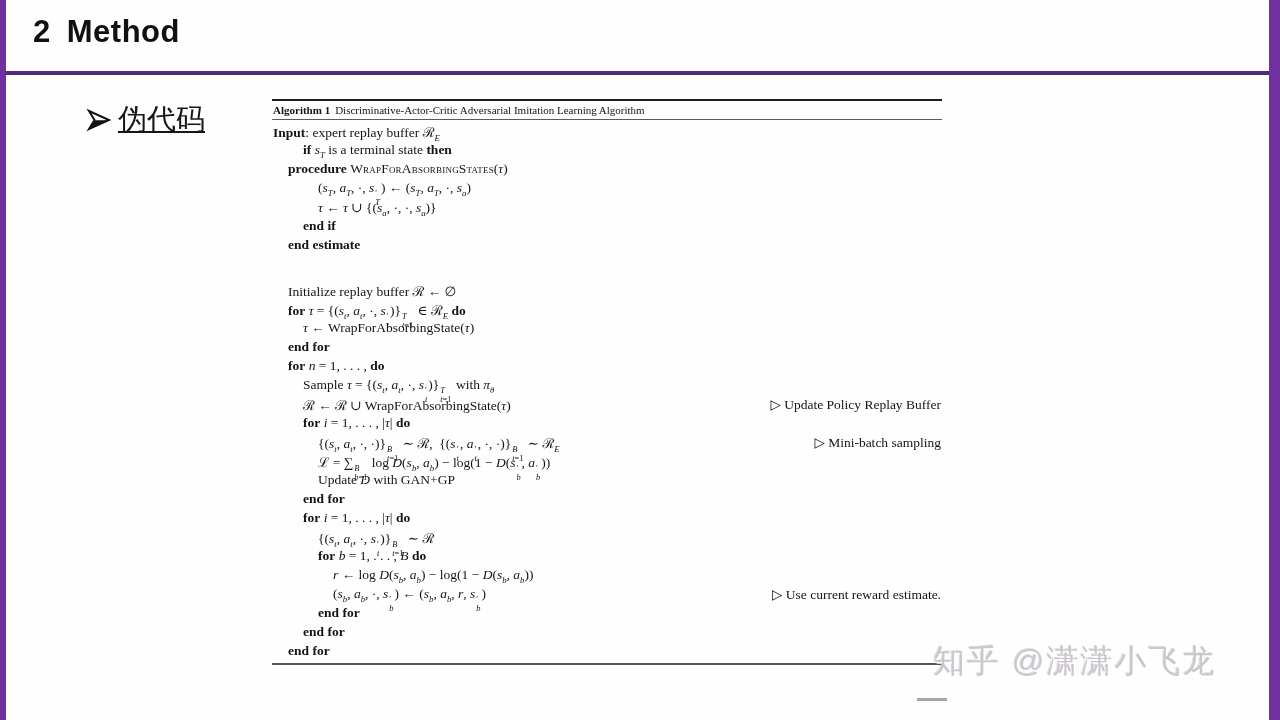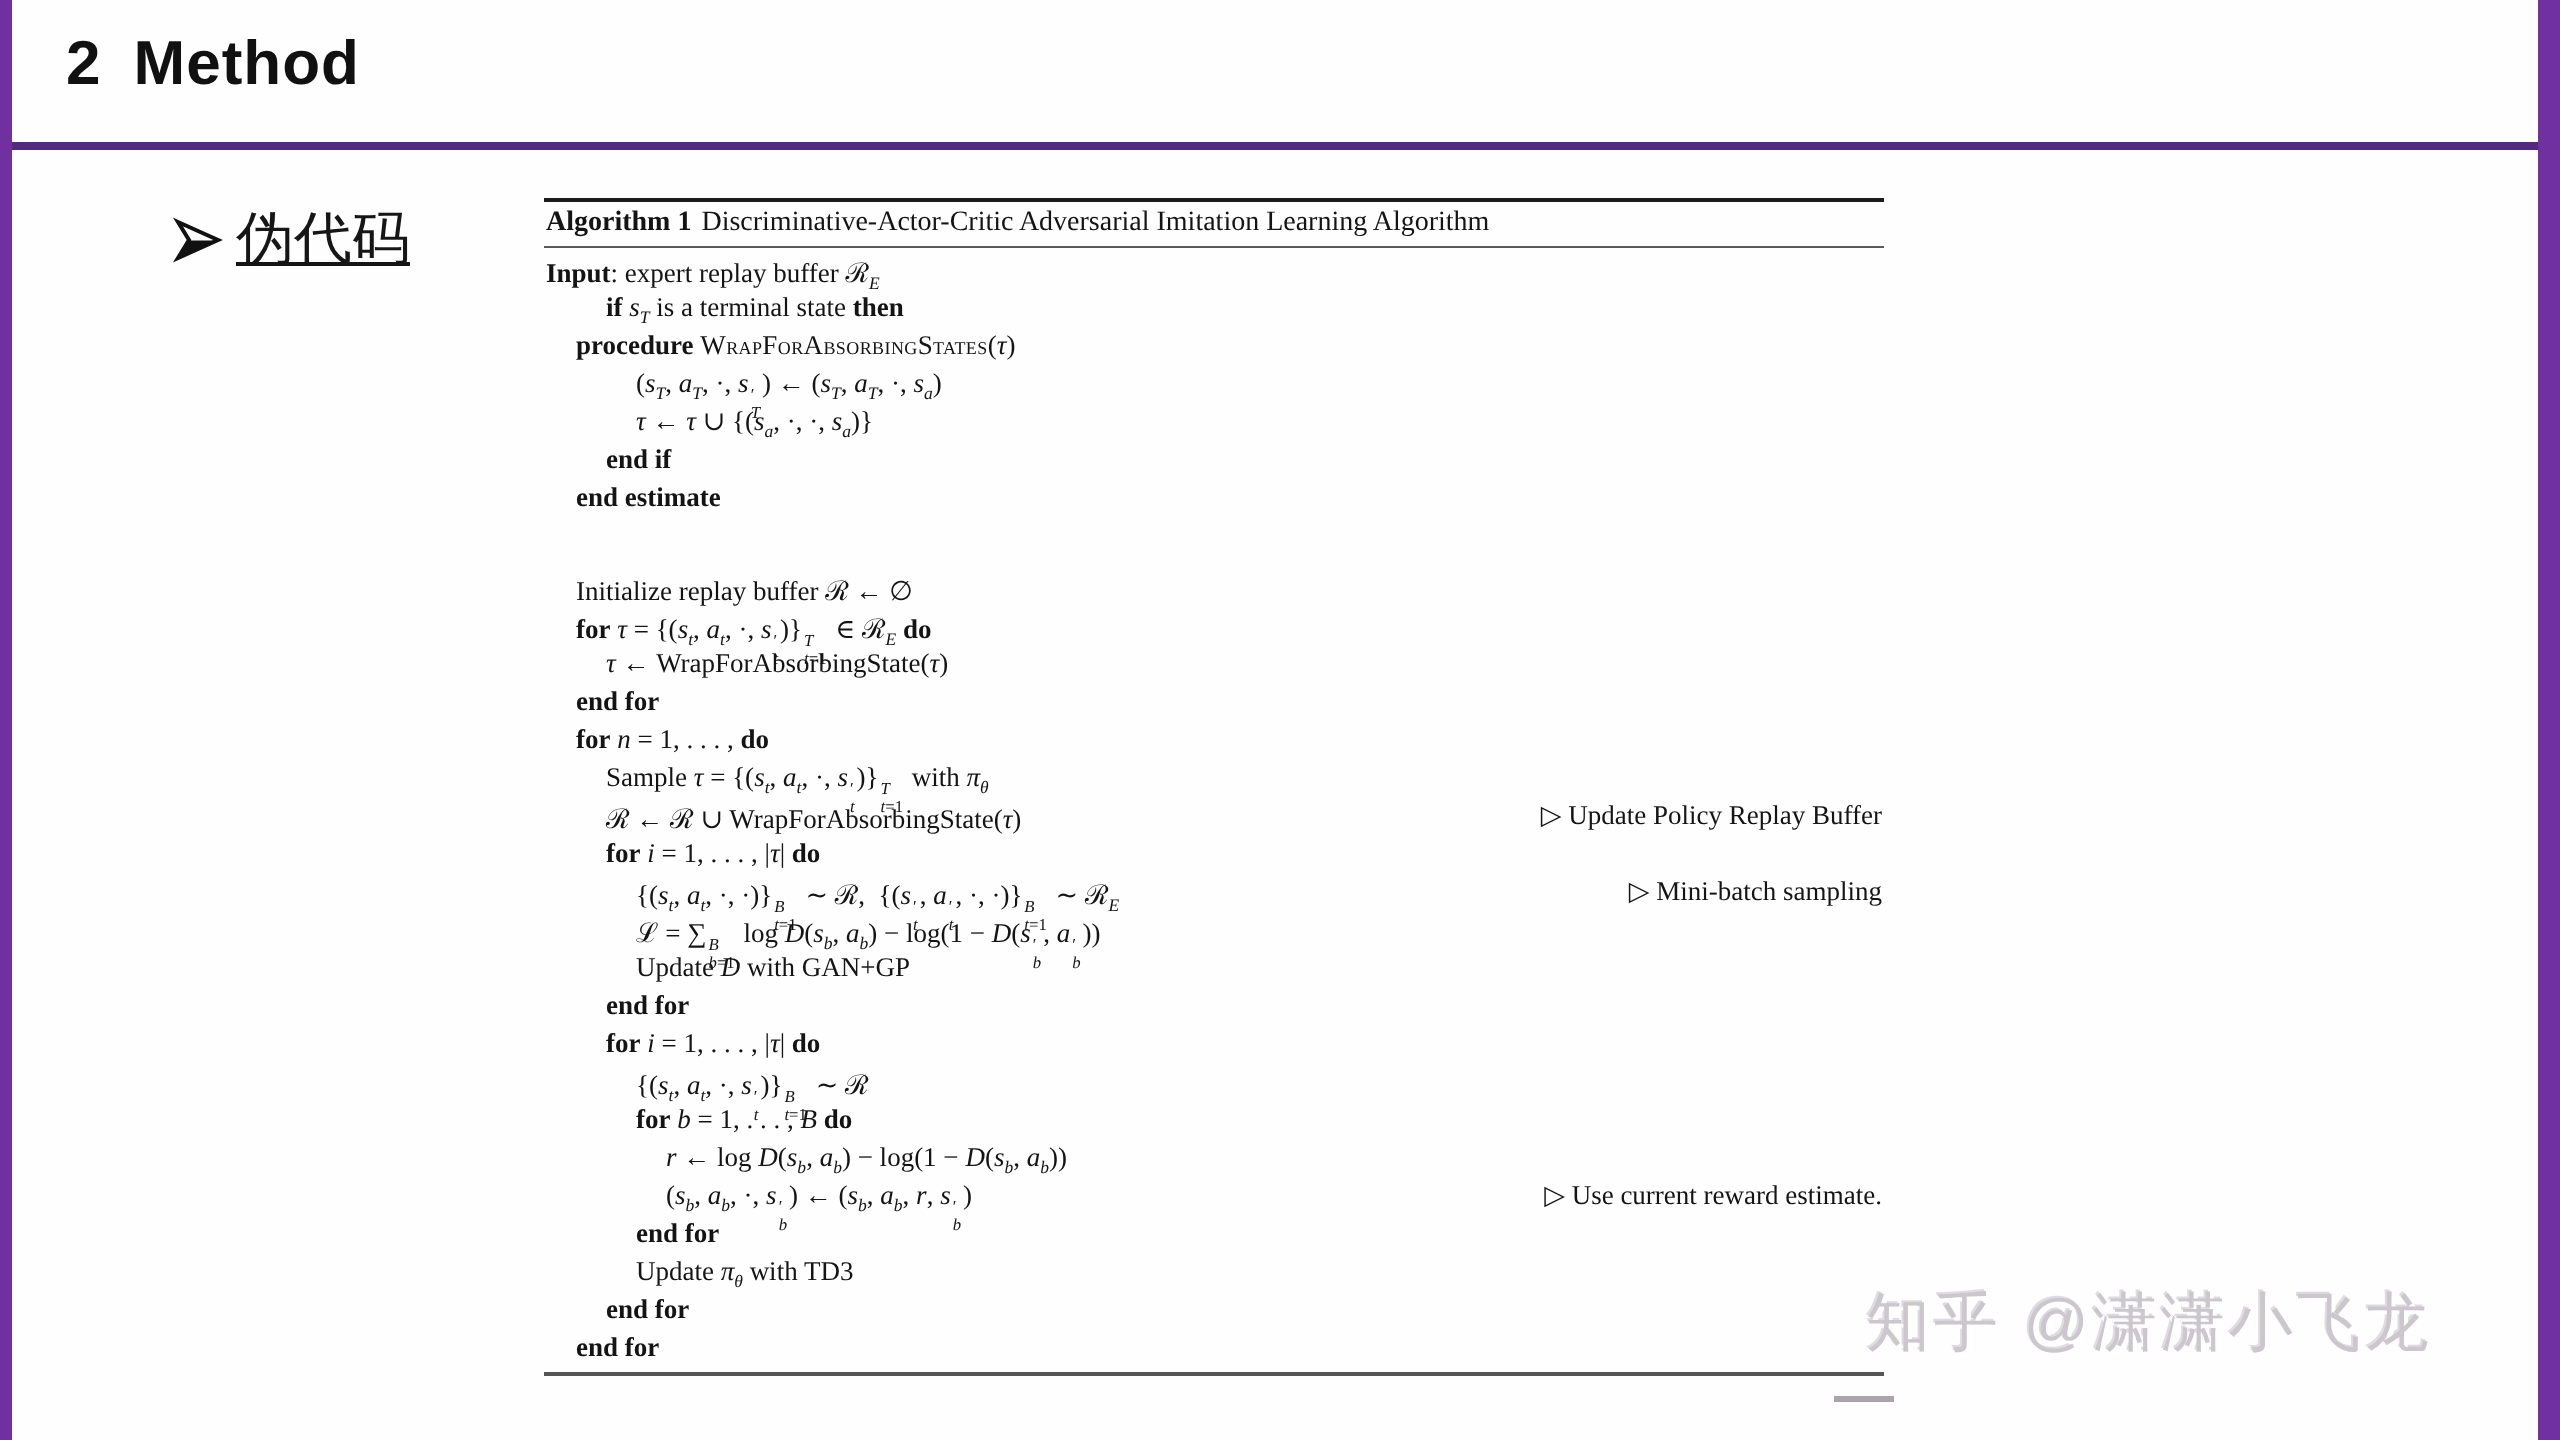--- a/index.html
+++ b/index.html
@@ -20,21 +20,21 @@
   .bullet-icon{width:26px;height:26px;display:block;}
   
   .algorithm{
     position:absolute;left:272px;top:99px;width:670px;
     border-top:2.5px solid #1c1c1c;
     font-family:"Liberation Serif","DejaVu Serif",serif;
     color:#141414;font-size:13.5px;
   }
   .algo-title{
     padding:3px 1px 3px 1px;border-bottom:1.5px solid #5a5a5a;
-    font-size:14px;white-space:nowrap;
+    font-size:11px;white-space:nowrap;
   }
   .algo-title .lbl{font-weight:bold;margin-right:5px;}
   .algo-body{padding-top:3px;border-bottom:2px solid #555;padding-bottom:1px;}
   .algo-line{display:flex;justify-content:space-between;align-items:flex-start;height:19px;white-space:nowrap;}
   .algo-line.spacer{height:26px;}
   .code{white-space:nowrap;}
   .comment{white-space:nowrap;color:#141414;padding-right:1px;}
   .sc{font-variant:small-caps;letter-spacing:0.2px;}
   .cal{font-family:"DejaVu Serif","Liberation Serif",serif;}
   sub,sup{font-size:0.65em;}
@@ -222,24 +222,20 @@
               <span>′</span>
               <span><i>b</i></span>
             </span>)</span>
     <span class="comment">▷ Use current reward estimate.</span>
   </div>
         <div class="algo-line">
     <span class="code" style="padding-left: 46px;"><b>end for</b></span>
 
   </div>
         <div class="algo-line">
-    <span class="code" style="padding-left: 46px;">Update <i>π<sub>θ</sub></i> with TD3</span>
-
-  </div>
-        <div class="algo-line">
     <span class="code" style="padding-left: 31px;"><b>end for</b></span>
 
   </div>
         <div class="algo-line">
     <span class="code" style="padding-left: 16px;"><b>end for</b></span>
 
   </div>
       </div>
   </div>
 

